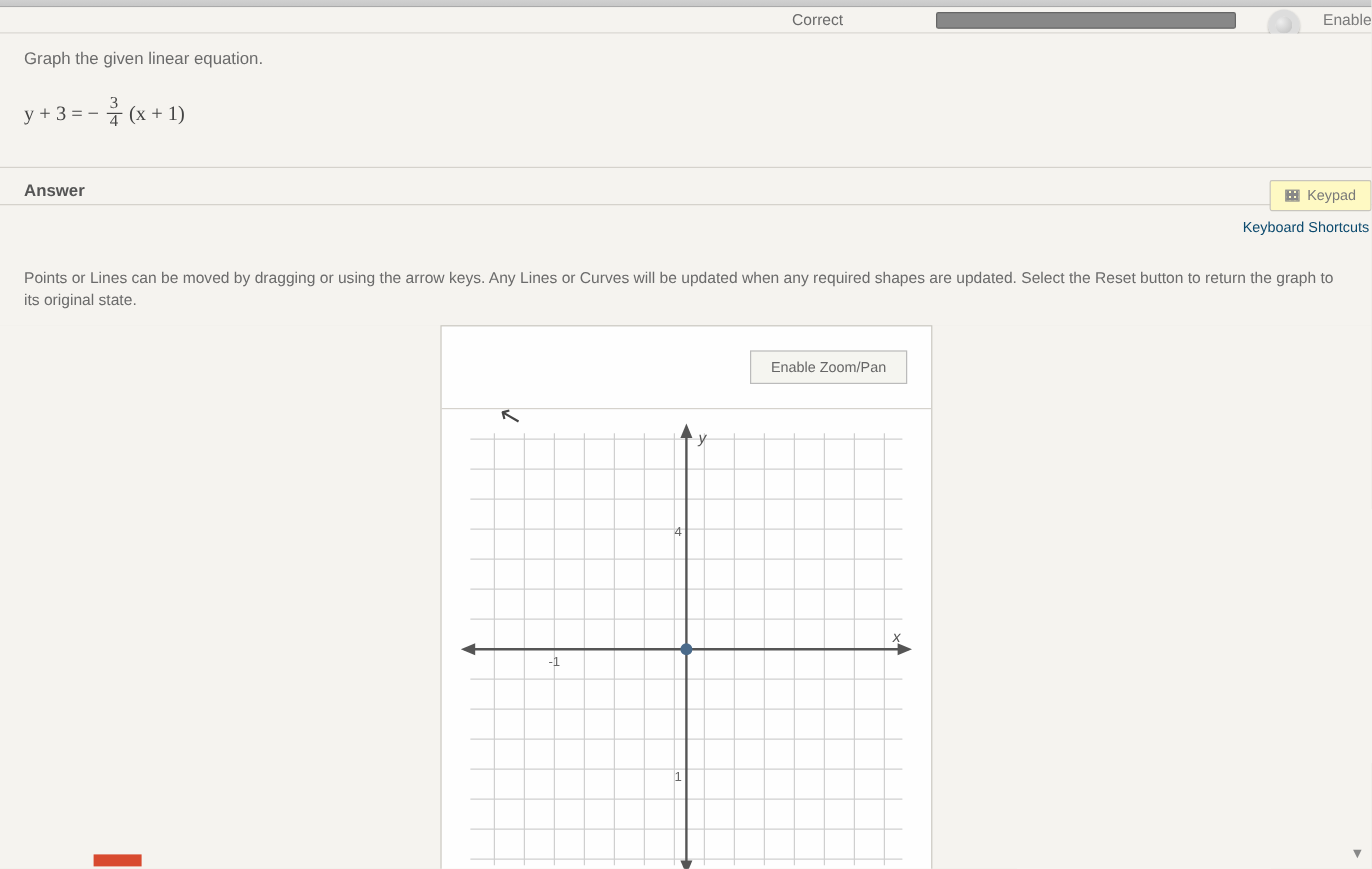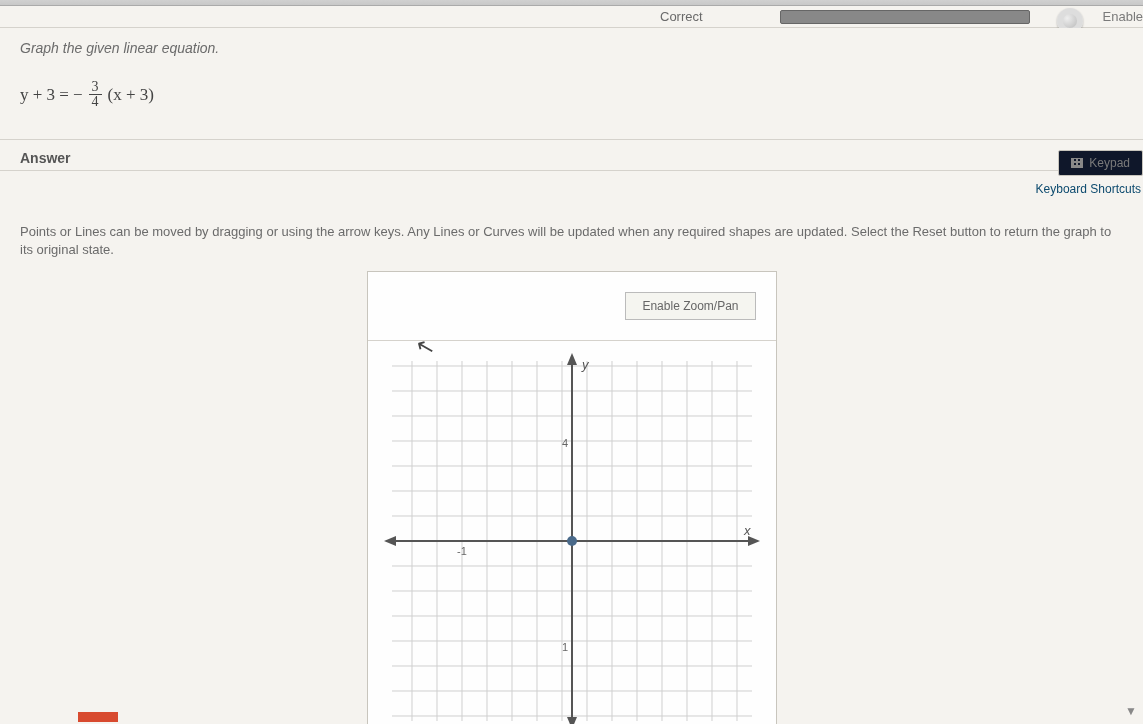--- a/index.html
+++ b/index.html
@@ -66,21 +66,20 @@
     }
     .question-section {
       padding: 12px 20px 30px 20px;
       border-bottom: 1px solid #d5d2cc;
       background: #f5f3ef;
     }
     .question-text {
       color: #6b6b6b;
       font-size: 14px;
       margin-bottom: 24px;
-      font-style: italic;
     }
     .equation {
       text-align: center;
       font-family: 'Times New Roman', serif;
       font-size: 17px;
       color: #444;
       display: flex;
       align-items: center;
       gap: 4px;
     }
@@ -103,21 +102,21 @@
     }
     .answer-label {
       font-weight: bold;
       color: #555;
       font-size: 14px;
     }
     .keypad-btn {
       position: absolute;
       right: 0;
       top: 10px;
-      background: #0f172a;
+      background: #fef9c3;
       border: 1px solid #c8c5bd;
       padding: 5px 12px;
       font-size: 12px;
       color: #7a7a7a;
       border-radius: 2px;
       display: flex;
       align-items: center;
       gap: 6px;
       cursor: pointer;
     }
@@ -220,21 +219,21 @@
 
   <div class="question-section">
     <div class="question-text">Graph the given linear equation.</div>
     <div class="equation">
       <span>y + 3 =</span>
       <span>−</span>
       <span class="fraction">
         <span class="num">3</span>
         <span class="den">4</span>
       </span>
-      <span>(x + 3)</span>
+      <span>(x + 1)</span>
     </div>
   </div>
 
   <div class="answer-header">
     <div class="answer-label">Answer</div>
     <button class="keypad-btn">
       <span class="keypad-icon"></span>
       <span>Keypad</span>
     </button>
     <div class="keyboard-shortcuts">Keyboard Shortcuts</div>

